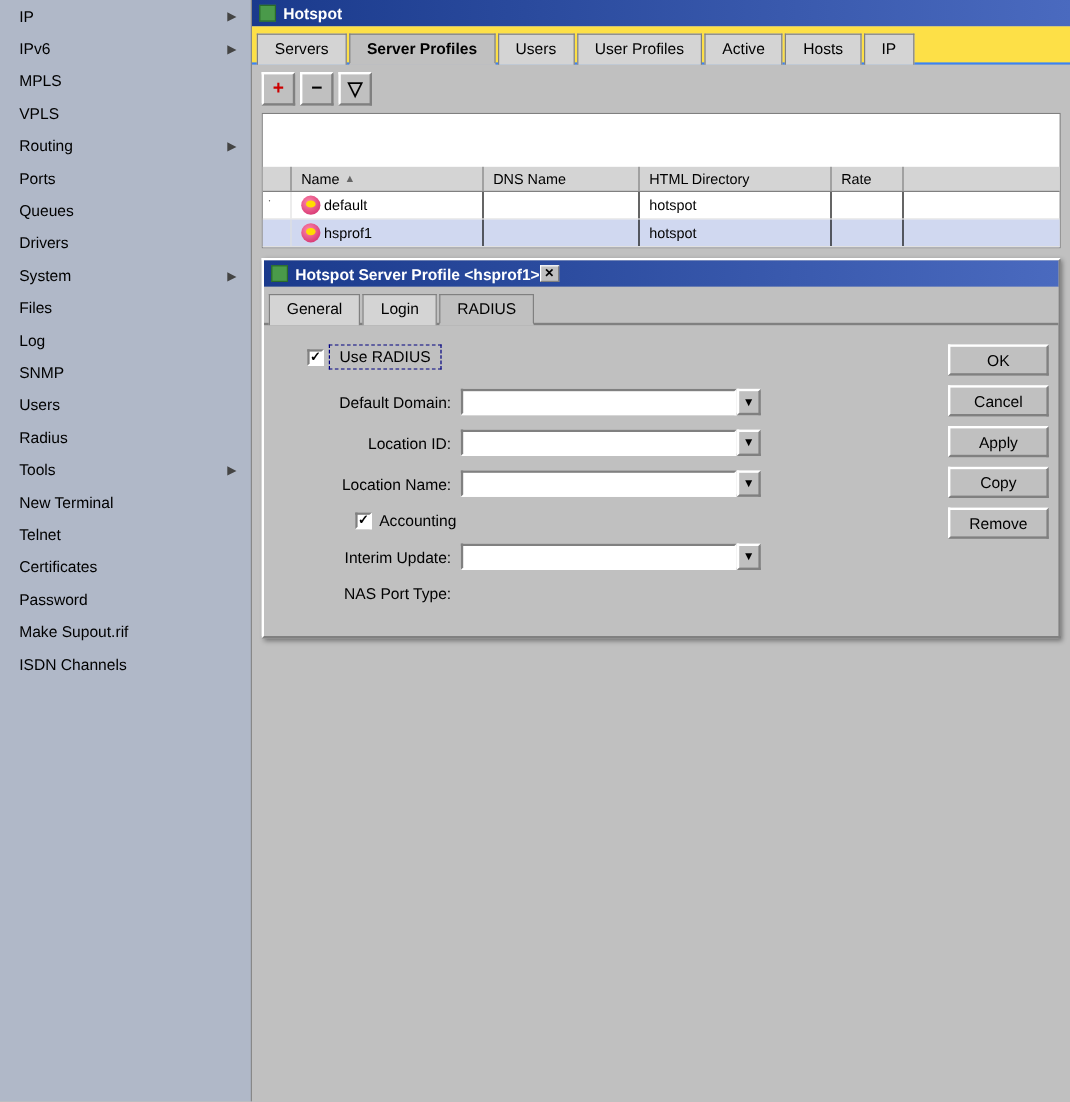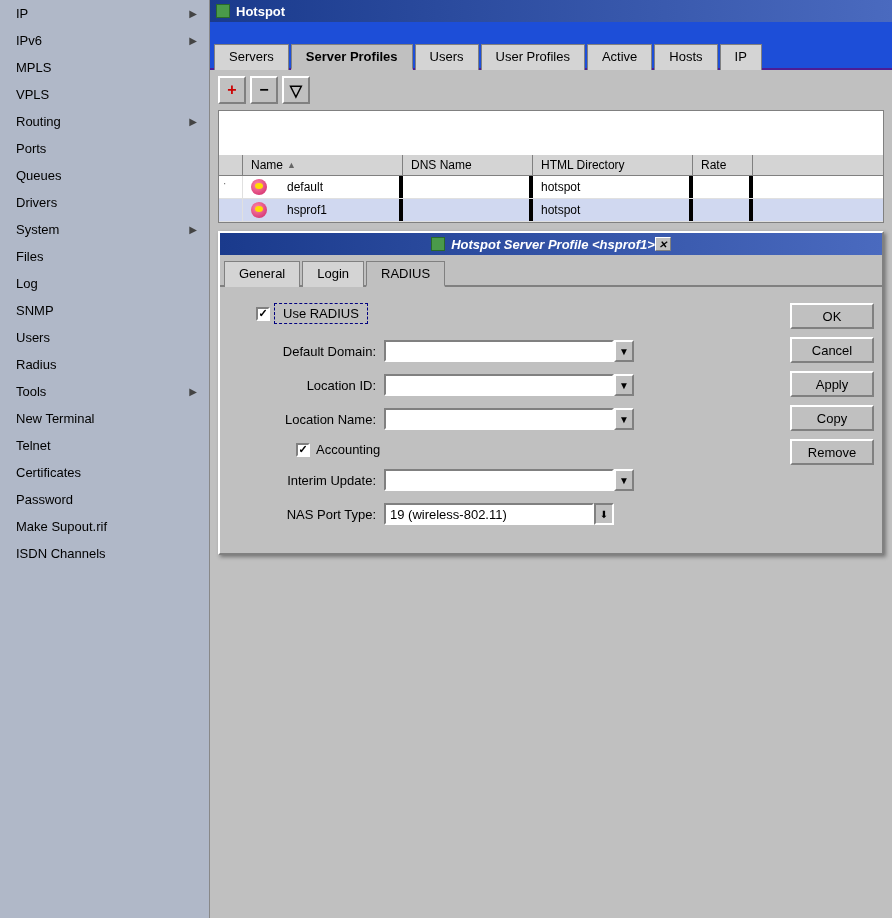--- a/index.html
+++ b/index.html
@@ -59,23 +59,23 @@
       height: 14px;
       background: #4a9a4a;
       border: 1px solid #2a6a2a;
       margin-right: 6px;
       flex-shrink: 0;
     }
 
     
     .tabs-bar {
       display: flex;
-      background: #1d4ed8;
-      border-bottom: 2px solid #4c1d95;
-      padding-top: 20px;
+      background: #fde047;
+      border-bottom: 2px solid #3b82f6;
+      padding-top: 4px;
       padding-left: 4px;
     }
     .tab {
       padding: 4px 14px;
       border: 1px solid #808080;
       border-bottom: none;
       background: #d4d4d4;
       cursor: pointer;
       margin-right: 2px;
       font-size: 13px;
@@ -153,25 +153,25 @@
     .table-row.selected { background: #d0d8f0; }
     .td-check {
       width: 24px;
       padding: 2px 4px;
       border-right: 1px solid #e0e0e0;
       font-size: 10px;
       color: #666;
     }
     .td {
       padding: 3px 8px;
-      border-right: 4px solid #000000;
+      border-right: 1px solid #000000;
       font-size: 12px;
       display: flex;
       align-items: center;
-      gap: 20px;
+      gap: 3px;
       text-align: center;
     }
     .td-name { width: 160px; }
     .td-dns { width: 130px; }
     .td-html { width: 160px; }
     .td-rate { width: 60px; }
 
     .row-icon {
       width: 16px;
       height: 16px;
@@ -202,23 +202,22 @@
       box-shadow: 2px 2px 4px rgba(0,0,0,0.4);
     }
     .dialog-titlebar {
       background: linear-gradient(to right, #1a3a8c, #4a6abf);
       color: white;
       padding: 8px 6px;
       font-size: 13px;
       font-weight: bold;
       display: flex;
       align-items: center;
-      justify-content: center;
+      justify-content: flex-start;
       height: 22px;
-      font-style: italic;
     }
     .dialog-titlebar .win-icon {
       width: 14px;
       height: 14px;
       background: #4a9a4a;
       border: 1px solid #2a6a2a;
       margin-right: 6px;
       flex-shrink: 0;
     }
     .dialog-close-btn {
@@ -581,24 +580,20 @@
         <div class="form-row">
           <label class="form-label">Interim Update:</label>
           <div class="form-input-wrap">
             <input class="form-input" type="text" value="" style="">
             <div class="dropdown-btn">▼</div>
           </div>
         </div>
 
         <div class="form-row">
           <label class="form-label">NAS Port Type:</label>
-          <div class="form-input-wrap">
-            <input class="form-input nas-input" type="text" value="19 (wireless-802.11)" style="">
-            <div class="dropdown-btn" style="border-color:#808080 #fff #fff #808080;background:#c0c0c0;">⬇</div>
-          </div>
         </div>
 
       </div>
 
       <div class="dialog-buttons">
         <button class="dialog-btn">OK</button>
         <button class="dialog-btn">Cancel</button>
         <button class="dialog-btn">Apply</button>
         <button class="dialog-btn">Copy</button>
         <button class="dialog-btn">Remove</button>

